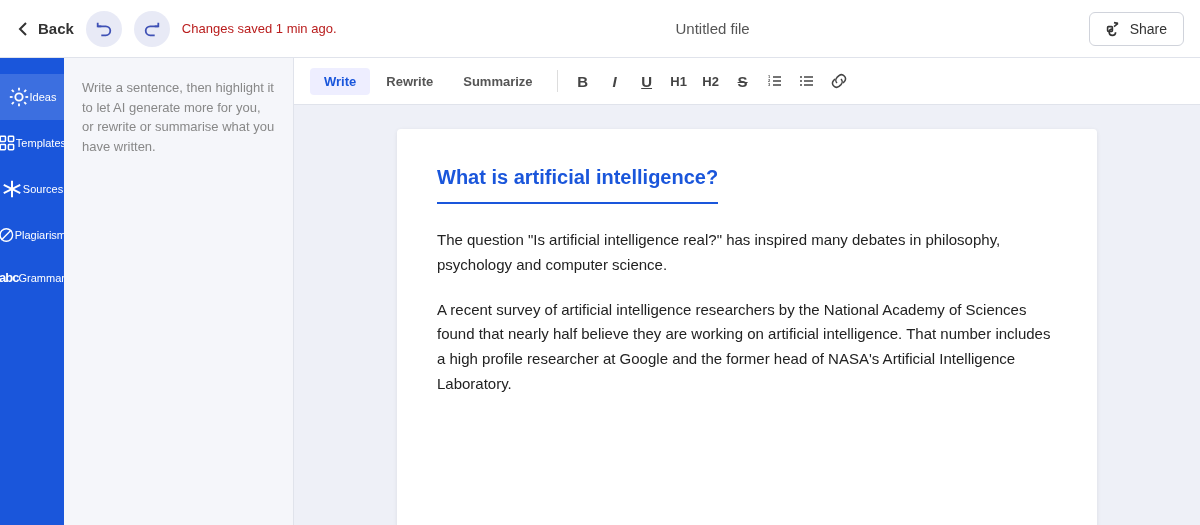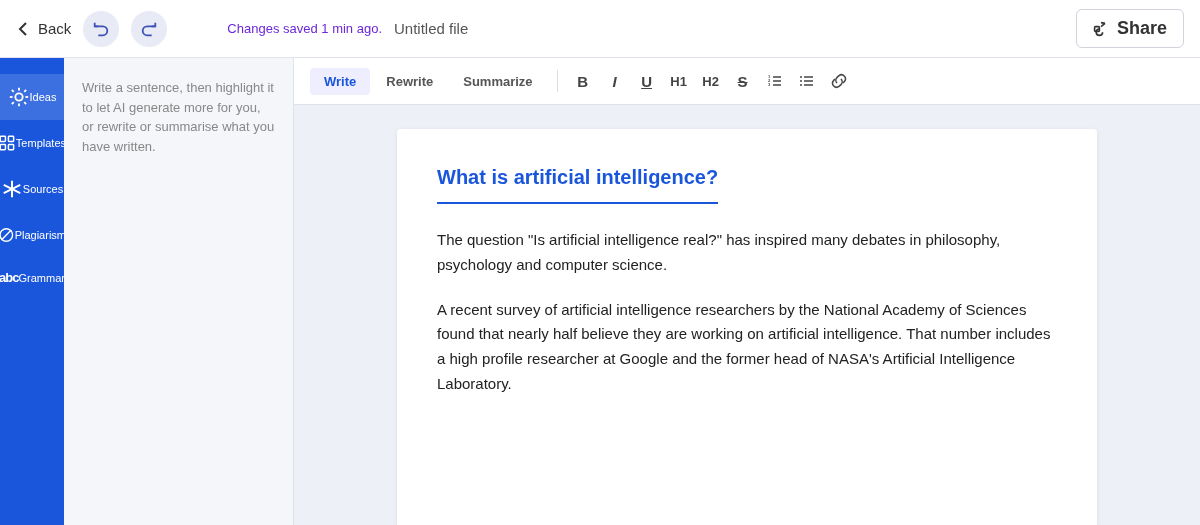--- a/index.html
+++ b/index.html
@@ -5,36 +5,36 @@
     * { box-sizing: border-box; margin: 0; padding: 0; }
     body { font-family: -apple-system, BlinkMacSystemFont, 'Segoe UI', Arial, sans-serif; background: #f0f2f7; height: 525px; overflow: hidden; }
 
     
     .topbar {
       display: flex; align-items: center; height: 58px;
       background: #fff; border-bottom: 1px solid #e0e3eb;
       padding: 0 16px; gap: 12px;
     }
     .topbar-left { display: flex; align-items: center; gap: 12px; flex: 0 0 auto; }
-    .back-btn { display: flex; align-items: center; gap: 6px; background: none; border: none; cursor: pointer; font-size: 15px; color: #333; font-weight: 400; }
+    .back-btn { display: flex; align-items: center; gap: 6px; background: none; border: none; cursor: pointer; font-size: 15px; color: #333; font-weight: 700; }
     .back-btn svg { width: 16px; height: 16px; }
     .icon-btn { width: 36px; height: 36px; border-radius: 50%; background: #e8eaf6; border: none; cursor: pointer; display: flex; align-items: center; justify-content: center; color: #3f51b5; }
     .icon-btn svg { width: 18px; height: 18px; }
-    .saved-text { font-size: 13px; color: #6d28d9; margin-left: 48px; }
-    .topbar-center { flex: 1; font-size: 15px; color: #555; font-weight: 400; }
+    .saved-text { font-size: 13px; color: #b91c1c; }
+    .topbar-center { flex: 1; text-align: center; font-size: 15px; color: #555; font-weight: 400; }
     .topbar-right { display: flex; align-items: center; gap: 10px; flex: 0 0 auto; }
     .btn-download {
       display: flex; align-items: center; gap: 8px;
       background: #1a73e8; color: #fff; border: none; border-radius: 6px;
       padding: 8px 18px; font-size: 14px; font-weight: 600; cursor: pointer;
     }
     .btn-share {
       display: flex; align-items: center; gap: 8px;
       background: #fff; color: #333; border: 1.5px solid #d0d3db; border-radius: 6px;
-      padding: 8px 16px; font-size: 18px; font-weight: 700; cursor: pointer;
+      padding: 8px 16px; font-size: 14px; font-weight: 400; cursor: pointer;
     }
 
     
     .main { display: flex; height: calc(525px - 58px); }
 
     
     .sidebar {
       width: 64px; background: #1a56db; display: flex; flex-direction: column; align-items: center;
       padding-top: 16px; gap: 0; flex-shrink: 0;
     }

